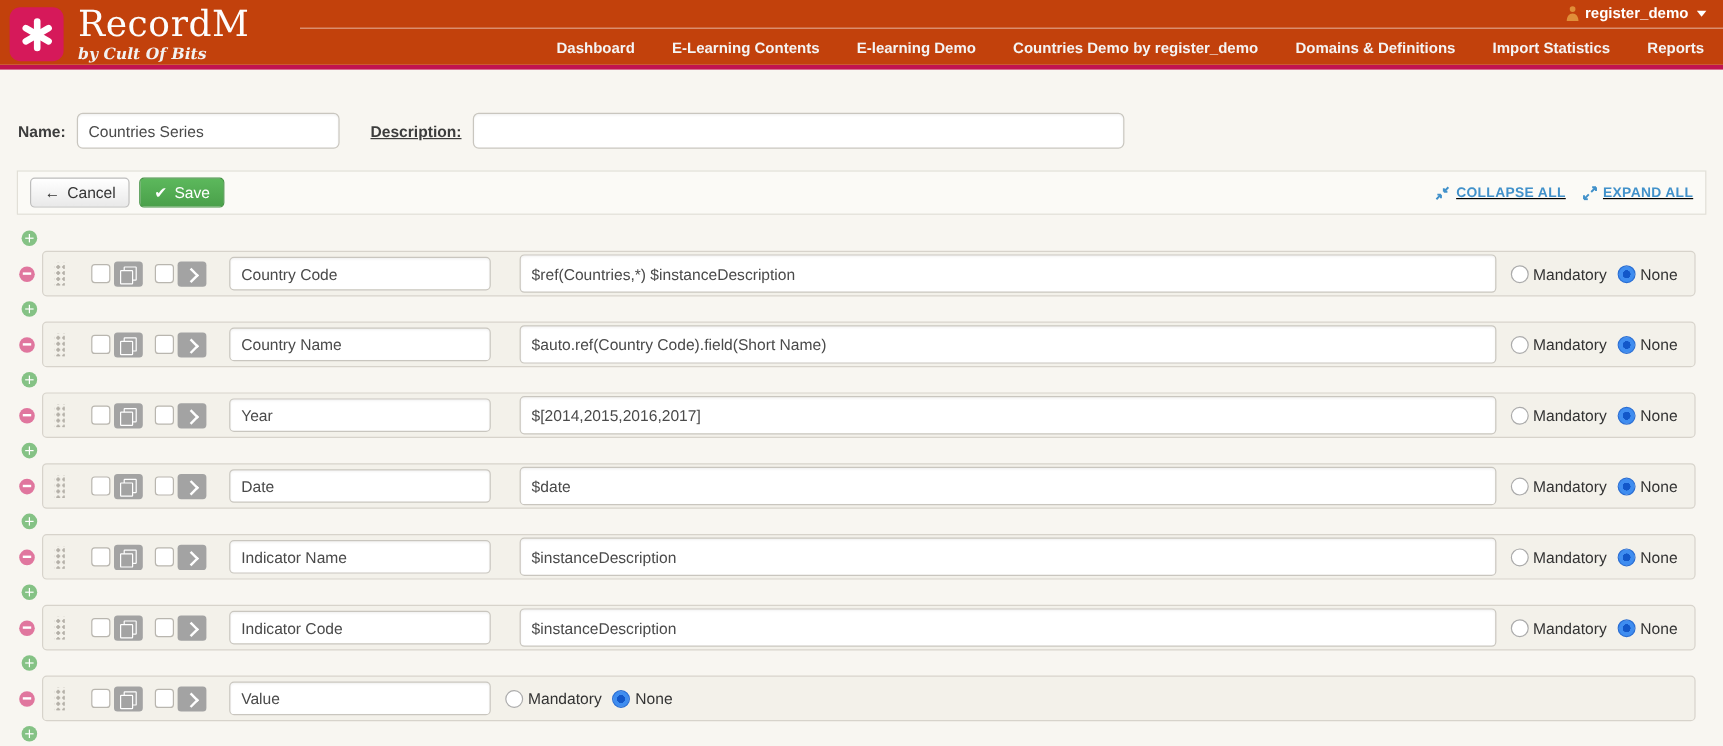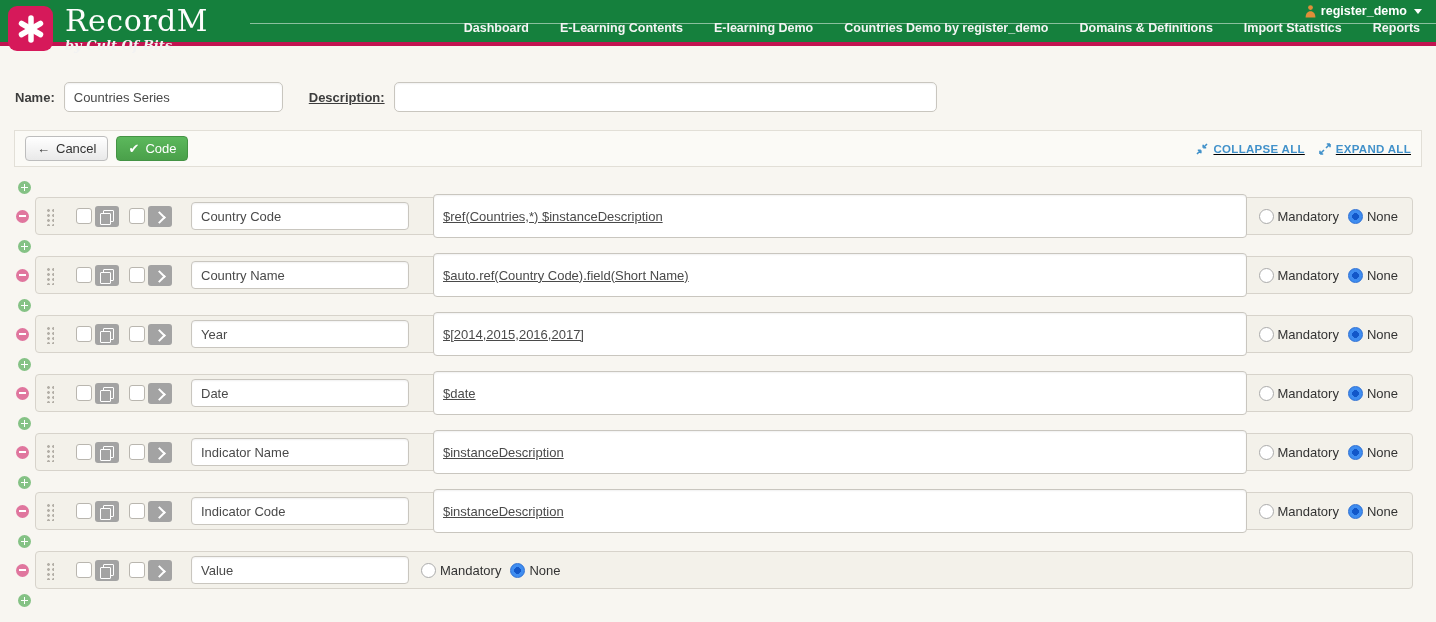--- a/index.html
+++ b/index.html
@@ -1,20 +1,20 @@
 <!DOCTYPE html>
 <html><head>
 <meta charset="utf-8">
 <style>
   * { box-sizing: border-box; margin: 0; padding: 0; }
   html,body { width: 1436px; height: 622px; overflow: hidden; }
   body { font-family: "Liberation Sans", sans-serif; background: #f8f6f1; }
 
   
-  .navbar { position: relative; height: 42px; background: #15803d; color: #fff; }
+  .navbar { position: relative; height: 54px; background: #c2410c; color: #fff; }
   .nav-rule { position: absolute; left: 250px; right: 0; top: 23px; height: 1px; background: rgba(255,255,255,.5); }
   .brand { position: absolute; left: 8px; top: 6px; display: flex; align-items: flex-start; }
   .logo-box { width: 45px; height: 45px; background: #d6195a; border-radius: 9px; display: flex; align-items: center; justify-content: center; margin-right: 12px; }
   .brand-text .title { font-family: "DejaVu Serif", serif; font-size: 30px; line-height: 30px; color: #fdfdfd; letter-spacing: .5px; }
   .brand-text .subtitle { font-family: "DejaVu Serif", serif; font-style: italic; font-weight: bold; font-size: 13px; color: #f2f2f2; margin-top: 2px; }
   .user-box { position: absolute; right: 14px; top: 4px; display: flex; align-items: center; gap: 5px; font-size: 12.5px; font-weight: bold; color: #fff; cursor: pointer; }
   .caret { display: inline-block; width: 0; height: 0; border-left: 4px solid transparent; border-right: 4px solid transparent; border-top: 5px solid #fff; margin-left: 2px; }
   .nav-menu { position: absolute; right: 16px; bottom: 7px; display: flex; gap: 31px; }
   .nav-item { font-size: 12.5px; font-weight: bold; color: #f4f4f4; cursor: pointer; white-space: nowrap; }
   .red-bar { height: 4px; background: #c11350; }
@@ -49,21 +49,21 @@
   .row-box { flex: 1; margin-left: 6px; height: 38px; background: #f3f1ea; border: 1px solid #d7d3cb; border-radius: 4px; display: flex; align-items: center; padding: 0 14px 0 9px; }
   .drag-handle { width: 9px; height: 19px; margin-right: 22px; cursor: grab;
     background-image: radial-gradient(circle, #b3afa7 1.3px, transparent 1.5px); background-size: 5px 5px; background-position: 1px 1px; }
   .cbx { appearance: none; -webkit-appearance: none; width: 16px; height: 16px; background: #fff; border: 1px solid #b9b6af; border-radius: 3px; cursor: pointer; }
   .gbtn { width: 24px; height: 21px; background: #a3a3a3; border: none; border-radius: 3px; margin-left: 3px; position: relative; cursor: pointer; }
   .gbtn.copy::before { content: ""; position: absolute; left: 8px; top: 4px; width: 9px; height: 10px; border: 1.4px solid #fff; border-radius: 1px; }
   .gbtn.copy::after { content: ""; position: absolute; left: 5px; top: 7px; width: 9px; height: 10px; border: 1.4px solid #fff; border-radius: 1px; background: #a3a3a3; }
   .gbtn.chev::before { content: ""; position: absolute; left: 7px; top: 7px; width: 7px; height: 7px; border-top: 2px solid #fff; border-right: 2px solid #fff; transform: rotate(45deg); }
   .cbx2 { margin-left: 10px; }
   .field-name { width: 218px; height: 28px; margin-left: 19px; border-radius: 4px; }
-  .field-def { flex: 1; height: 44px; margin-left: 24px; border-radius: 4px; text-decoration: underline; }
+  .field-def { flex: 1; height: 32px; margin-left: 24px; border-radius: 4px; }
   .radio-group { display: flex; align-items: center; margin-left: 12px; white-space: nowrap; }
   .rdo { appearance: none; -webkit-appearance: none; width: 15px; height: 15px; border-radius: 50%; background: #fff; border: 1px solid #ababab; cursor: pointer; margin-right: 4px; }
   .rdo:checked { border: 1px solid #2b6fd4; background: radial-gradient(circle, #1257c9 0 3.2px, #3f8df0 3.4px); }
   .rdo-label { font-size: 13px; color: #333; margin-right: 9px; }
   .rdo-label:last-child { margin-right: 0; }
 </style>
 </head>
 <body>
 
 <div class="navbar">
@@ -113,21 +113,21 @@
   <input class="text-input desc-input" type="text" style="">
 </div>
 
 <div class="toolbar">
   <button class="btn btn-cancel">
     <span>←</span>
     <span>Cancel</span>
   </button>
   <button class="btn btn-save">
     <span>✔</span>
-    <span>Code</span>
+    <span>Save</span>
   </button>
   <div class="toolbar-right">
     <span class="tool-link">
       <svg width="12" height="12" viewBox="0 0 12 12" fill="none" stroke-width="1.6">
         <path d="M11 1 L7.2 4.8 M7.2 4.8 l3 0 M7.2 4.8 l0 -3"></path>
         <path d="M1 11 L4.8 7.2 M4.8 7.2 l-3 0 M4.8 7.2 l0 3"></path>
       </svg>
       <span>COLLAPSE ALL</span>
     </span>
     <span class="tool-link">

